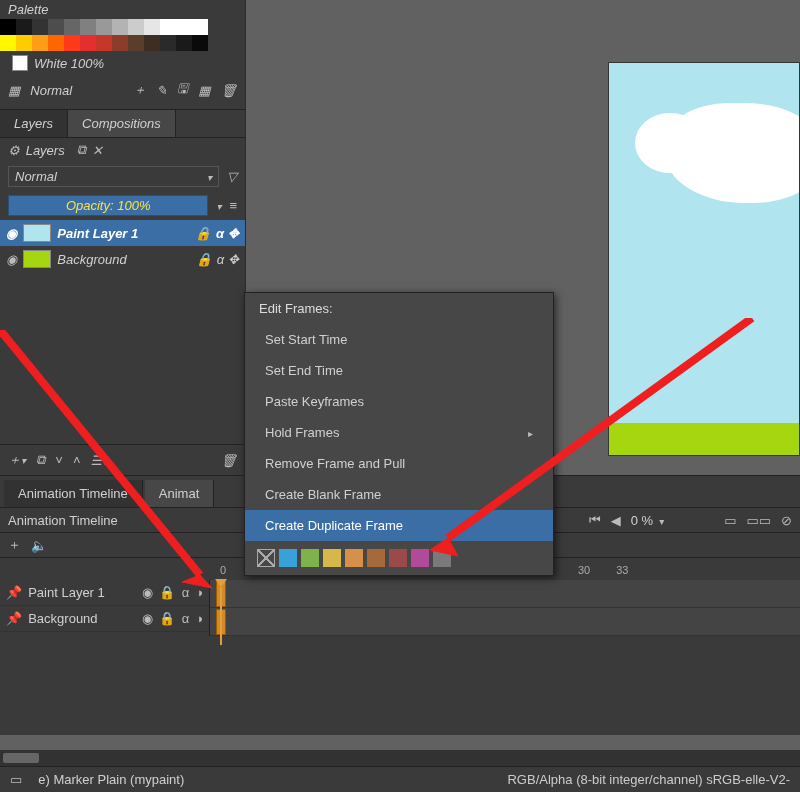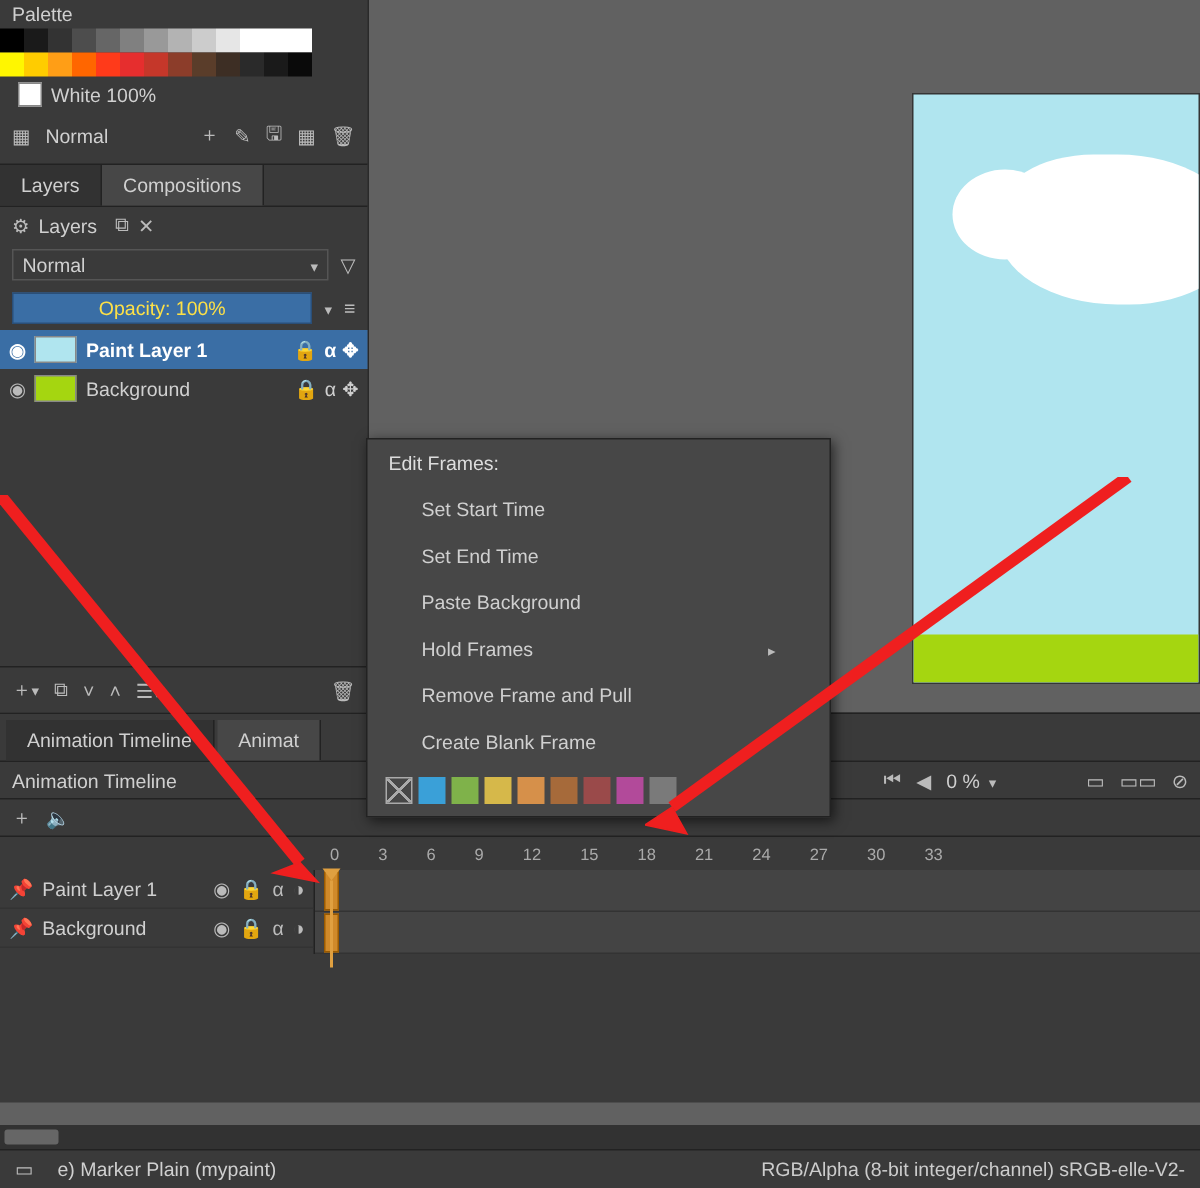--- a/index.html
+++ b/index.html
@@ -1,17 +1,17 @@
 <!DOCTYPE html>
 <html><head>
 <meta charset="utf-8">
 <style>
   * { box-sizing: border-box; margin: 0; padding: 0; font-family: "Segoe UI", Arial, sans-serif; font-size: 13px; color: #d0d0d0; }
   body { background: #616161; width: 800px; height: 792px; overflow: hidden; position: relative; }
-  .docker { position: absolute; background: #3a3a3a; }
+  .docker { position: absolute; background: #3a3a3a; font-style: italic; }
   .topdock { left: 0; top: 0; width: 246px; height: 475px; background: #3a3a3a; border-right: 1px solid #2a2a2a; }
   .title { padding: 2px 8px; font-size: 12px; color: #d0d0d0; display:flex; align-items:center; gap:6px;}
   .palette-row { display:flex; }
   .swatch { width: 16px; height: 16px; }
   .sw-label { padding:4px 12px; display:flex; align-items:center; gap:6px; }
   .sw-box { width:16px; height:16px; border:1px solid #888; }
   .toolbar-row { display:flex; align-items:center; gap:10px; padding:4px 8px; }
   .toolbar-row .spacer { flex:1; }
   .tabs { display:flex; border-top:1px solid #222; border-bottom:1px solid #222; margin-top:4px; }
   .tab { padding:6px 14px; background:#474747; color:#d0d0d0; border-right:1px solid #222; cursor:pointer;}
@@ -47,21 +47,21 @@
   .tl-ruler span { font-size:11px; color:#aaa; }
   .tl-row { display:flex; align-items:center; gap:6px; padding:5px 6px; border-bottom:1px solid #333;}
   .tl-right { position:relative; flex:1; background:#444; }
   .tl-track { height:28px; border-bottom:1px solid #333; position:relative; }
   .keyframe { position:absolute; width:10px; height:26px; background:#d08a2a; top:1px; border:1px solid #9a5a00;}
   .playhead { position:absolute; left:210px; top:110px; width:2px; height:58px; background:#e0a040; }
   .playhead::before { content:""; position:absolute; top:-8px; left:-5px; width:0; height:0; border-left:6px solid transparent; border-right:6px solid transparent; border-top:8px solid #e0a040; }
   
   .ctx { position:absolute; left:244px; top:292px; width:310px; background:#474747; border:1px solid #222; box-shadow:2px 2px 8px rgba(0,0,0,0.6); }
   .ctx .head { padding:8px 14px; color:#ddd; }
-  .ctx .item { padding:8px 36px; cursor:pointer; display:flex; justify-content:space-between; align-items:center;}
+  .ctx .item { padding:8px 20px; cursor:pointer; display:flex; justify-content:space-between; align-items:center;}
   .ctx .item.hl { background:#3a6ea5; color:#fff; }
   .ctx .item.hl span { color:#fff; }
   .ctx .colorrow { display:flex; gap:4px; padding:8px 12px; }
   .ctx .cbox { width:18px; height:18px; }
   .ctx .cbox.x { width:18px; height:18px; border:1px solid #aaa; background:
      linear-gradient(45deg, transparent 45%, #aaa 45%, #aaa 55%, transparent 55%),
      linear-gradient(-45deg, transparent 45%, #aaa 45%, #aaa 55%, transparent 55%);}
   
   .arrow { position:absolute; pointer-events:none; }
   .arrow svg line, .arrow svg polygon { stroke:#ef1f1f; fill:#ef1f1f; }
@@ -265,31 +265,34 @@
 <div class="ctx">
   <div class="head">Edit Frames:</div>
   <div id="ctx-items">
       <div class="item">
         <span>Set Start Time</span>
       </div>
       <div class="item">
         <span>Set End Time</span>
       </div>
       <div class="item">
-        <span>Paste Background</span>
+        <span>Paste Keyframes</span>
       </div>
       <div class="item">
         <span>Hold Frames</span>
         <span class="chevr"></span>
       </div>
       <div class="item">
         <span>Remove Frame and Pull</span>
       </div>
       <div class="item">
         <span>Create Blank Frame</span>
+      </div>
+      <div class="item hl">
+        <span>Create Duplicate Frame</span>
       </div>
     </div>
   <div class="colorrow" id="ctx-colors">
       <div class="cbox x"></div>
       <div class="cbox" style="background: rgb(58, 160, 216);"></div>
       <div class="cbox" style="background: rgb(127, 178, 74);"></div>
       <div class="cbox" style="background: rgb(214, 184, 74);"></div>
       <div class="cbox" style="background: rgb(214, 144, 74);"></div>
       <div class="cbox" style="background: rgb(166, 106, 58);"></div>
       <div class="cbox" style="background: rgb(154, 74, 74);"></div>

